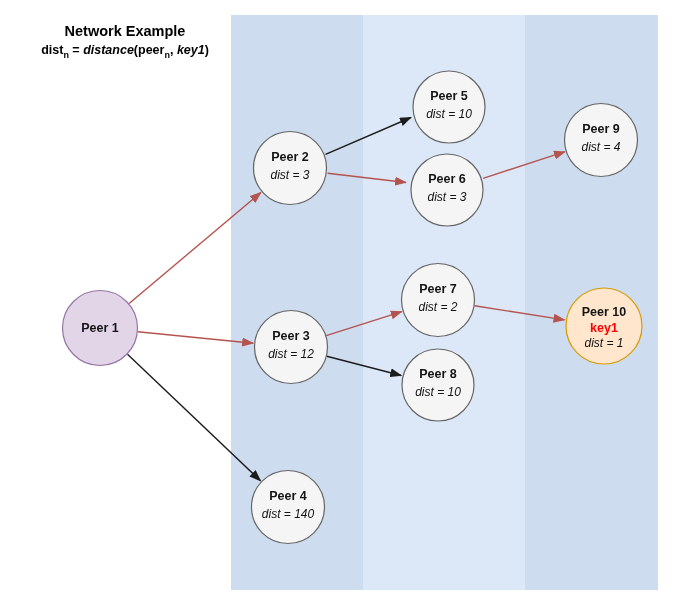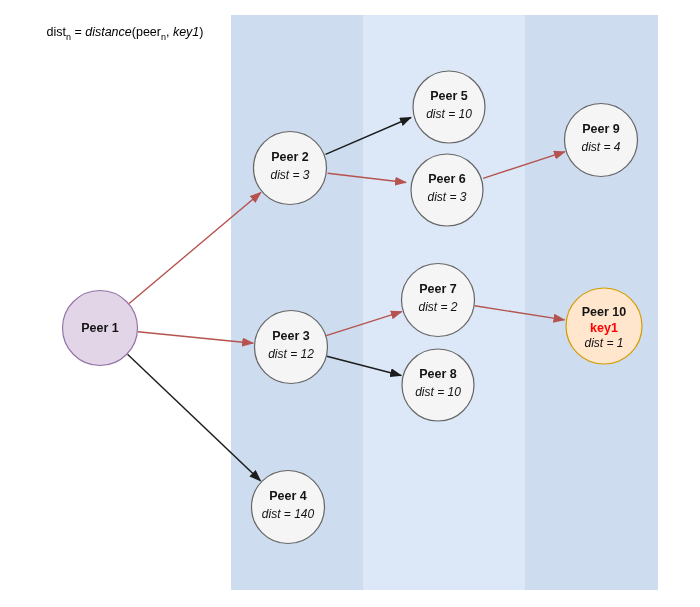--- a/index.html
+++ b/index.html
@@ -24,21 +24,21 @@
   circle.node.target { fill:#ffe6cc; stroke:#d79b00; }
 
   text { font-family:"Liberation Sans", sans-serif; }
   .lbl  { font-size:12.5px; font-weight:bold; text-anchor:middle; fill:#141414; }
   .dist { font-size:12px;  font-style:italic;  text-anchor:middle; fill:#141414; }
   .key  { font-size:12.5px; font-weight:bold; text-anchor:middle; fill:#ff0000; }
 
   
   .title-block { position:absolute; left:25px; top:22px; width:200px; text-align:center; color:#000; }
   .title   { font-size:14.5px; font-weight:bold; line-height:18px; }
-  .formula { font-size:12.5px; line-height:16px; margin-top:2px; white-space:nowrap; }
+  .formula { font-size:12.5px; line-height:16px; margin-top:2px; white-space:nowrap;font-weight:bold; }
   .formula sub { font-size:9px; line-height:0; }
 </style>
 </head>
 <body>
 
 <div class="stage">
 
   <svg width="700" height="607" viewBox="0 0 700 607">
     <defs>
       <marker id="arrow-red" markerUnits="userSpaceOnUse" markerWidth="12" markerHeight="9" refX="11" refY="4.5" orient="auto">
@@ -126,16 +126,17 @@
         <circle class="node target" cx="604" cy="326" r="38"></circle>
         <text class="lbl" x="604" y="316">Peer 10</text>
         <text class="key" x="604" y="332">key1</text>
         <text class="dist" x="604" y="347">dist = 1</text>
       </g>
 
     </g>
   </svg>
 
   <div class="title-block">
+    <div class="title">Network Example</div>
     <div class="formula"><span>dist</span><sub>n</sub><span> = </span><i>distance</i><span>(peer</span><sub>n</sub><span>, </span><i>key1</i><span>)</span></div>
   </div>
 
 </div>
 
 </body></html>

